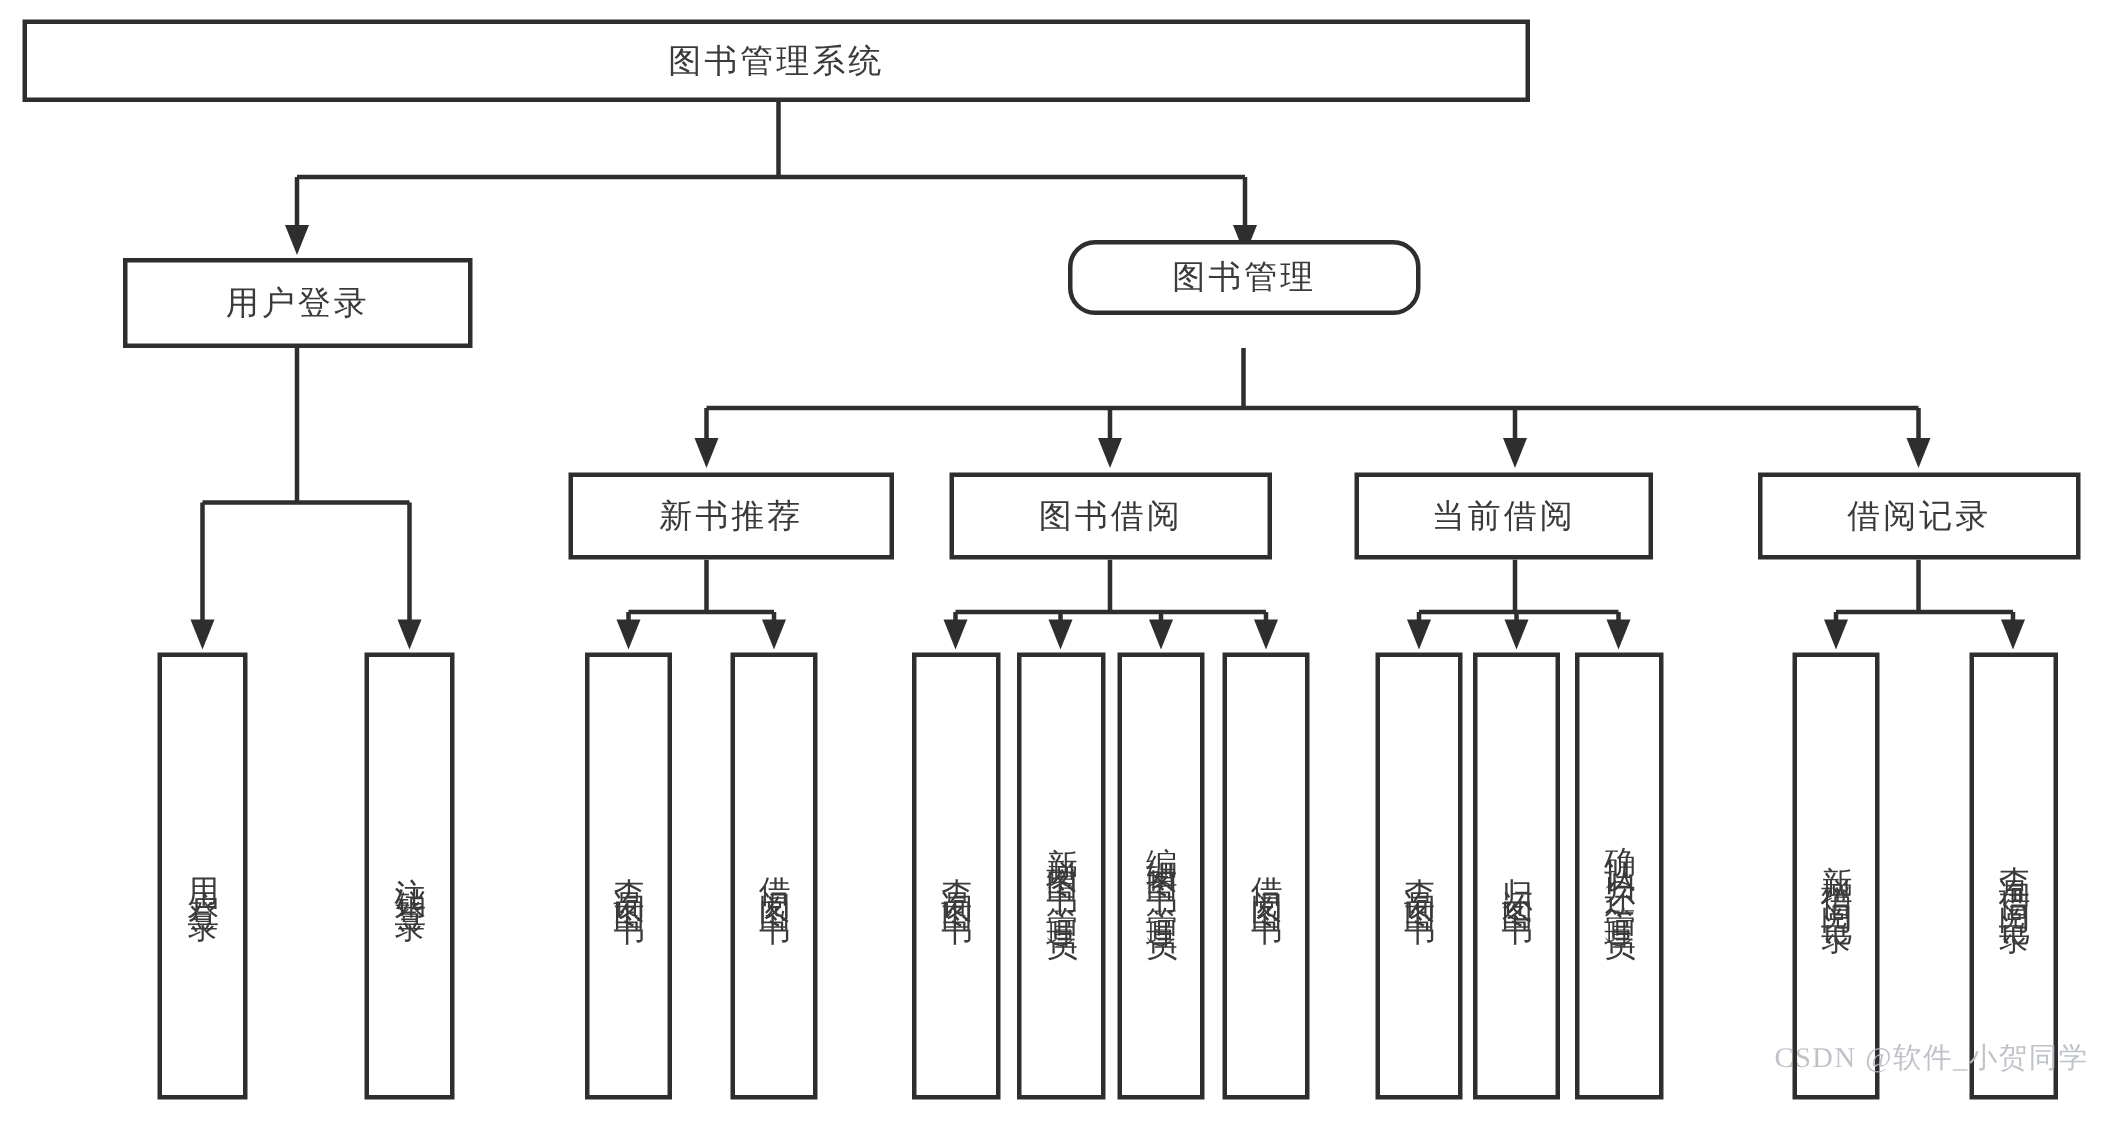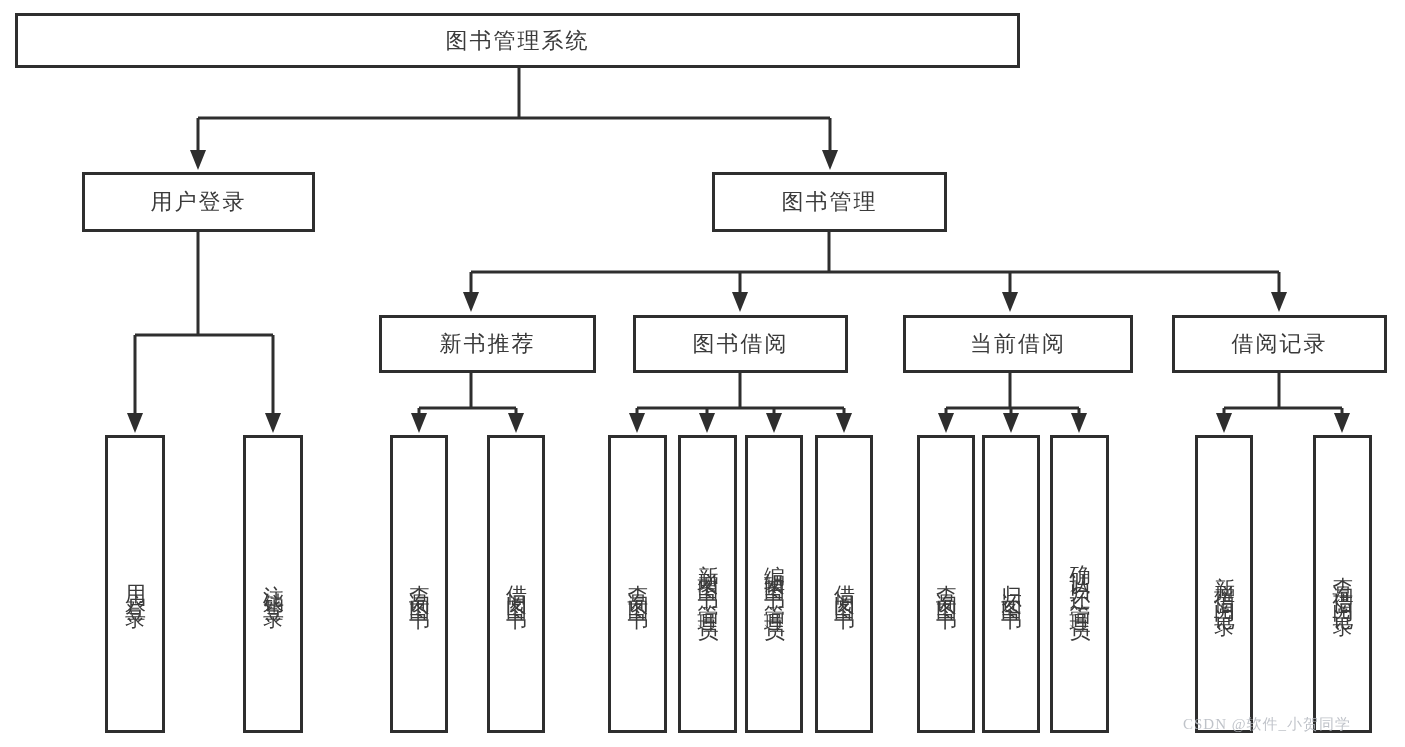--- a/index.html
+++ b/index.html
@@ -44,22 +44,22 @@
     text-orientation: mixed;
     font-size: 21px;
     letter-spacing: 8px;
     line-height: 1;
     color: #3a3a3a;
     white-space: nowrap;
   }
   .watermark {
     position: absolute;
     left: 1183px;
-    top: 715px;
-    font-size: 15px;
+    top: 692px;
+    font-size: 19px;
     color: #b9bdc4;
     opacity: 0.9;
     z-index: 5;
     letter-spacing: 1px;
     white-space: nowrap;
   }
 </style>
 </head>
 <body>
 
@@ -105,31 +105,31 @@
     </g>
   </svg>
 
   <div class="hbox" style="left:15px; top:13px; width:1005px; height:55px;">
     <span>图书管理系统</span>
   </div>
 
   <div class="hbox" style="left:82px; top:172px; width:233px; height:60px;">
     <span>用户登录</span>
   </div>
-  <div class="hbox" style="left:712px; top:172px; width:235px; height:60px;">
+  <div class="hbox" style="left:712px; top:160px; width:235px; height:50px;border-radius:18px;">
     <span>图书管理</span>
   </div>
 
   <div class="hbox" style="left:363px; top:315px; width:217px; height:58px;margin-left:16px;">
     <span>新书推荐</span>
   </div>
   <div class="hbox" style="left:633px; top:315px; width:215px; height:58px;">
     <span>图书借阅</span>
   </div>
-  <div class="hbox" style="left:903px; top:315px; width:230px; height:58px;">
+  <div class="hbox" style="left:903px; top:315px; width:199px; height:58px;">
     <span>当前借阅</span>
   </div>
   <div class="hbox" style="left:1172px; top:315px; width:215px; height:58px;">
     <span>借阅记录</span>
   </div>
 
   <div class="vbox" style="left:105px; top:435px; width:60px; height:298px;">
     <span class="vlabel">用户登录</span>
   </div>
   <div class="vbox" style="left:243px; top:435px; width:60px; height:298px;">

